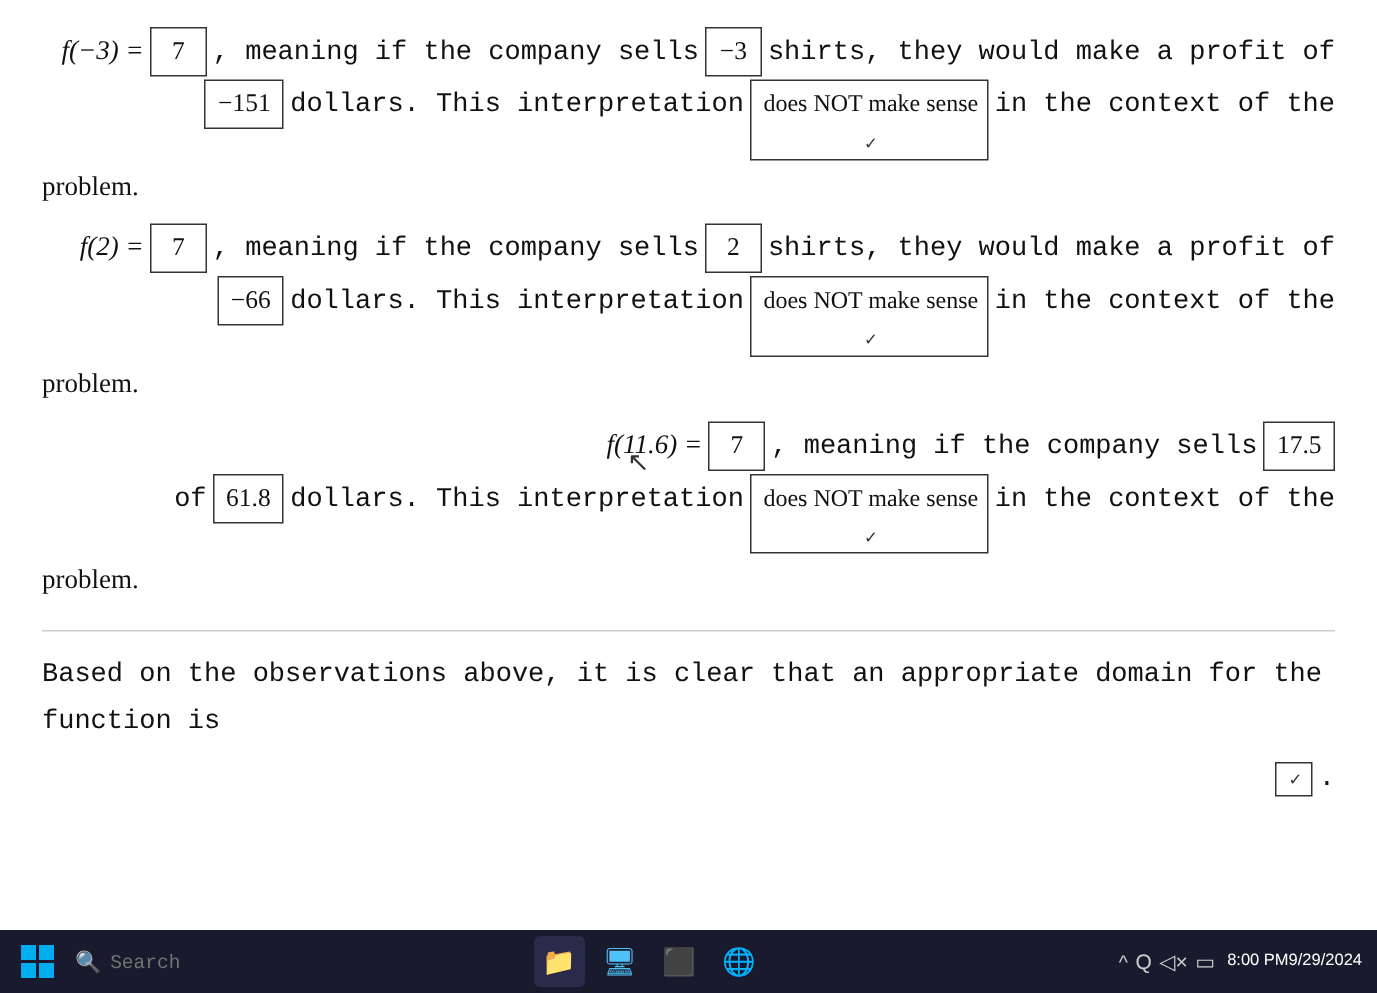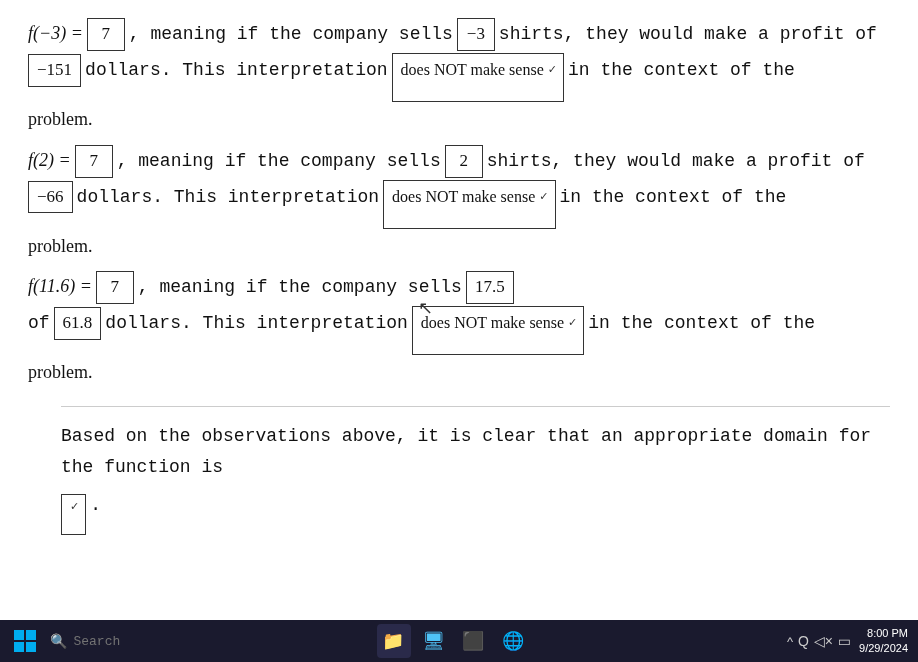--- a/index.html
+++ b/index.html
@@ -22,45 +22,47 @@
     .section {
       margin-bottom: 10px;
     }
 
     .line {
       display: flex;
       flex-wrap: wrap;
       align-items: baseline;
       gap: 4px;
       margin-bottom: 2px;
+      justify-content: flex-end;
     }
 
     .inline-box {
       display: inline-flex;
       align-items: center;
       justify-content: center;
       border: 1.5px solid #333;
       padding: 1px 8px;
       min-width: 38px;
       font-size: 17px;
       background: #fff;
       vertical-align: baseline;
     }
 
     .dropdown-select {
       display: inline-flex;
       align-items: center;
       border: 1.5px solid #333;
-      padding: 2px 6px 18px 8px;
+      padding: 2px 6px 0 8px;
       font-family: Georgia, 'Times New Roman', serif;
       font-size: 16px;
       background: #fff;
       cursor: pointer;
       vertical-align: baseline;
       gap: 4px;
+      flex-direction: column;
     }
 
     .dropdown-chevron {
       font-size: 11px;
       color: #333;
     }
 
     .math-text {
       font-style: italic;
     }
@@ -83,21 +85,20 @@
       font-size: 18px;
       color: #333;
       pointer-events: none;
     }
 
     
     .domain-section {
       margin-top: 18px;
       border-top: 1px solid #ccc;
       padding-top: 14px;
-      margin-left: 33px;
     }
 
     .domain-line {
       display: flex;
       flex-wrap: wrap;
       align-items: baseline;
       gap: 4px;
       margin-bottom: 8px;
     }
 
@@ -177,21 +178,21 @@
     .system-icons {
       display: flex;
       align-items: center;
       gap: 5px;
       color: #ccc;
       font-size: 13px;
     }
 
     .time-date {
       display: flex;
-      flex-direction: column;
+      flex-direction: row;
       align-items: flex-end;
       font-family: Arial, sans-serif;
       color: white;
       font-size: 11px;
       line-height: 1.4;
     }
   </style>
 </head>
 <body>
 

